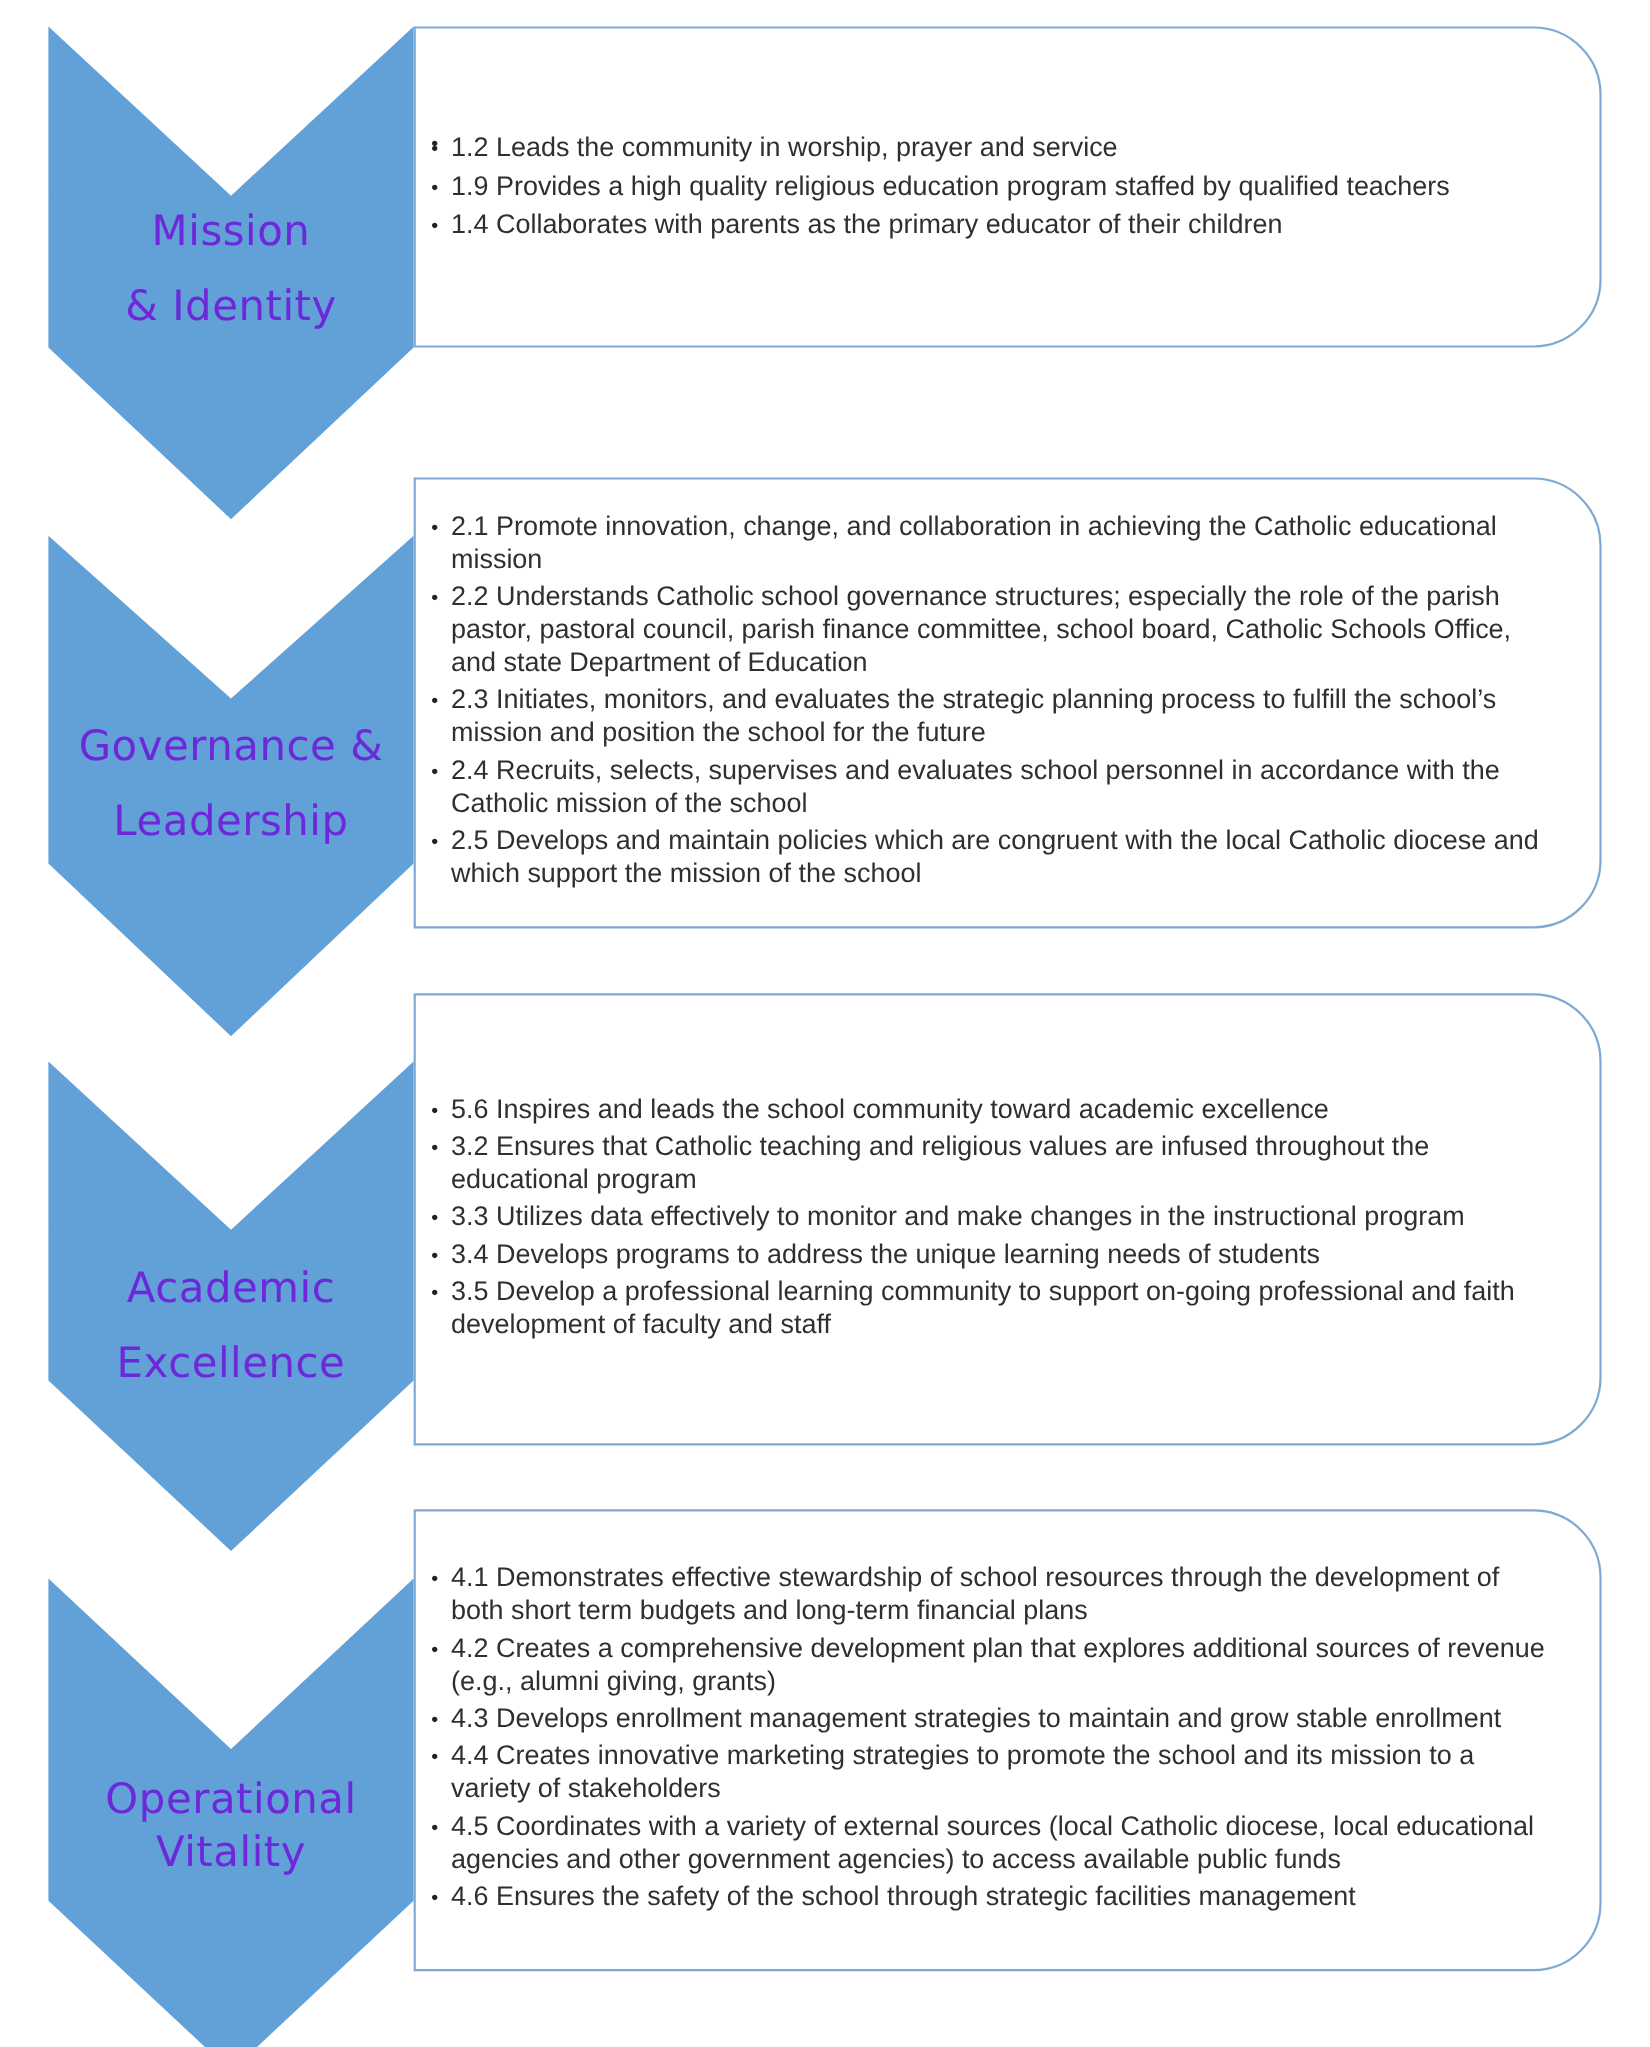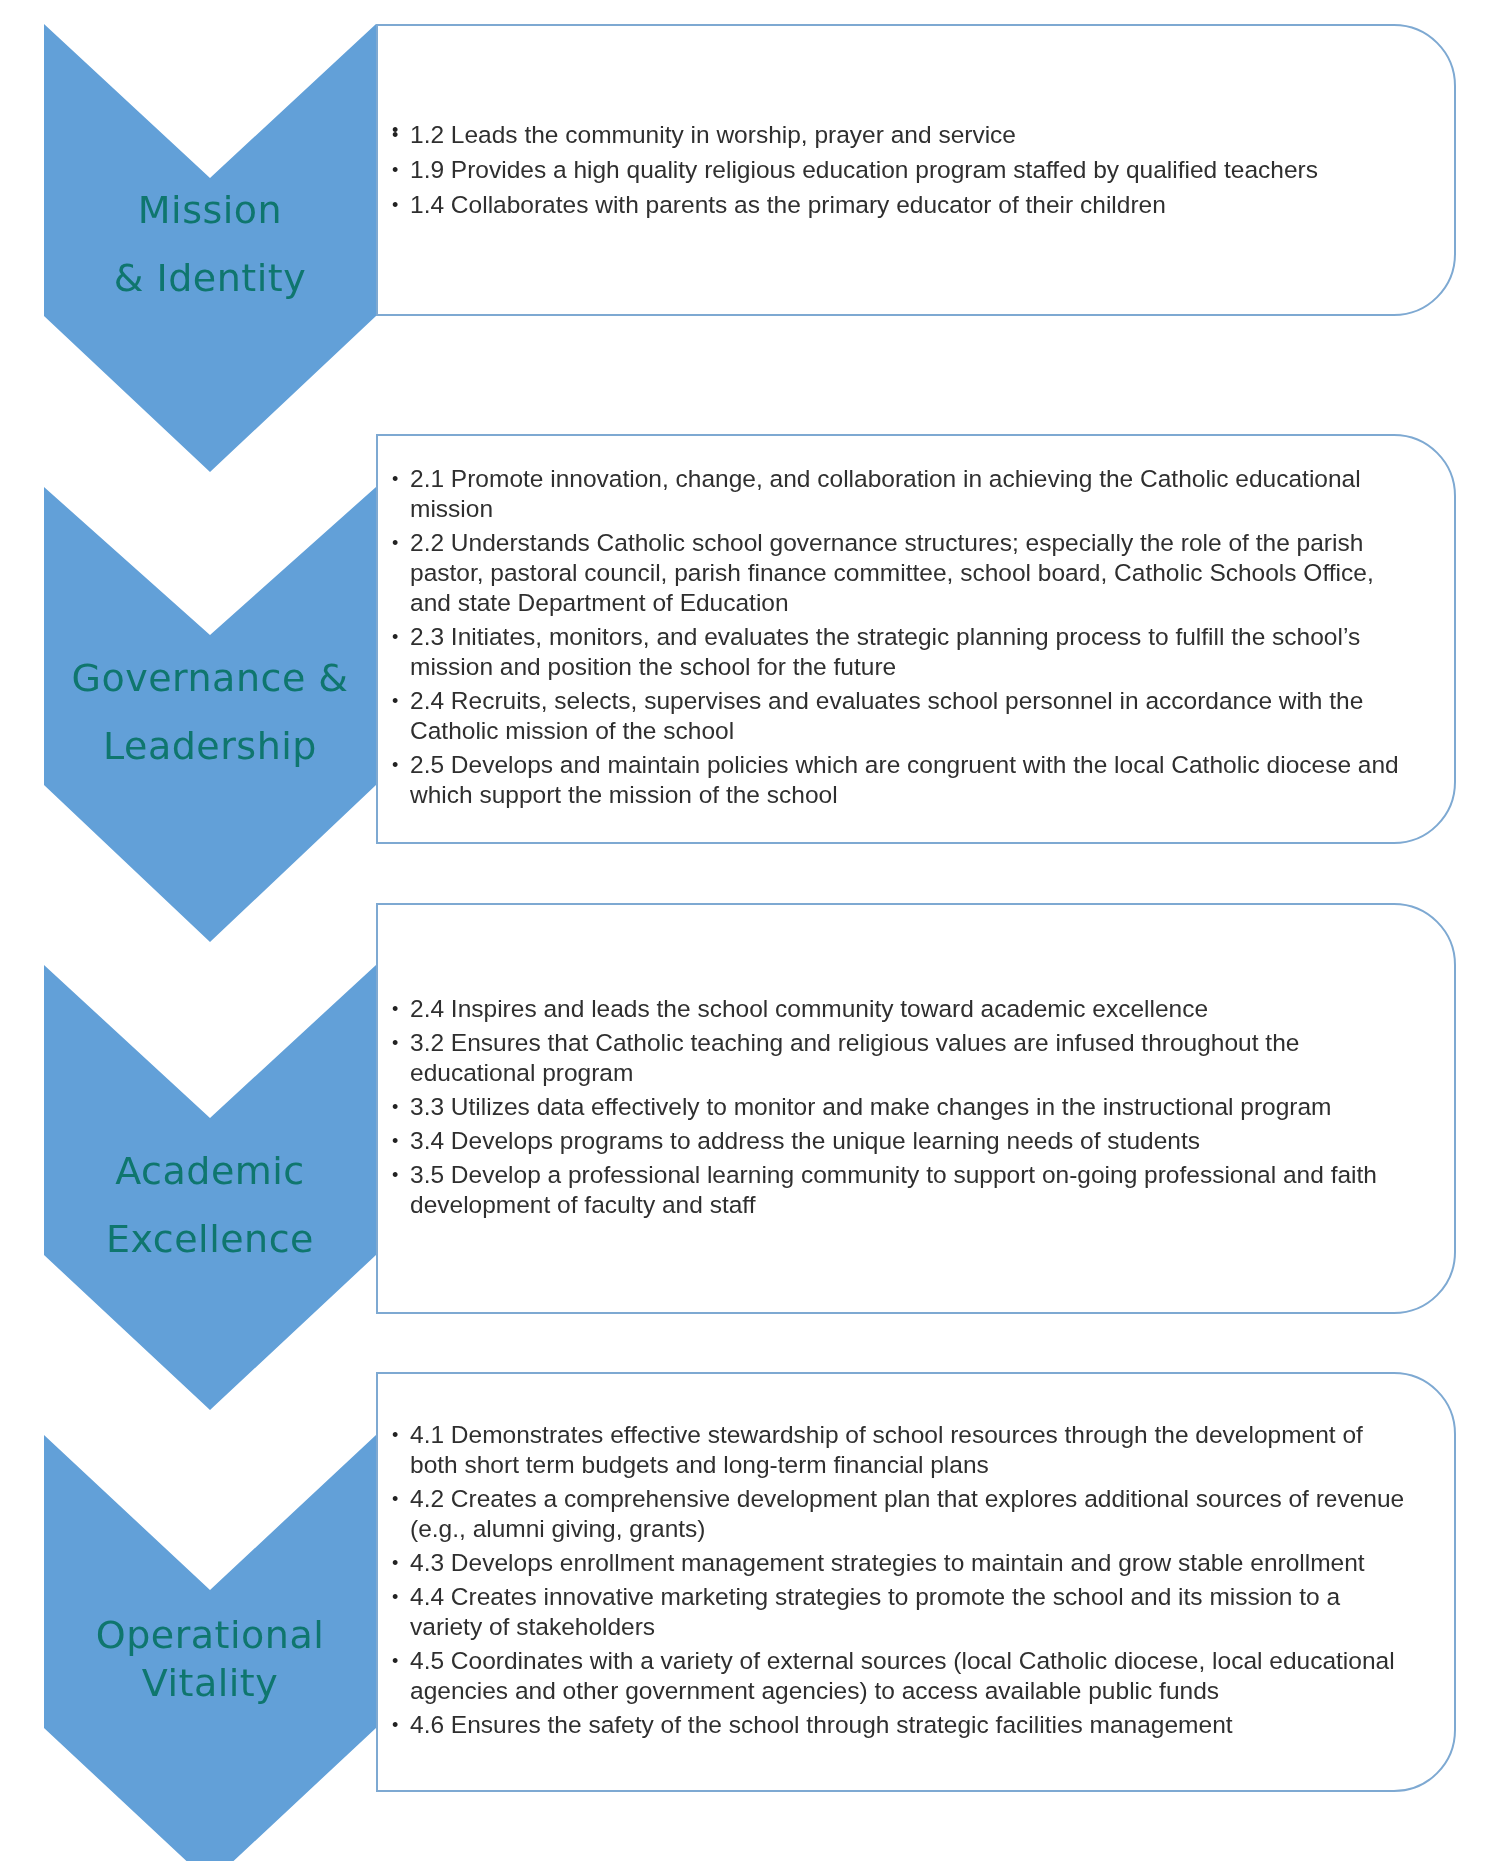--- a/index.html
+++ b/index.html
@@ -1,20 +1,20 @@
 <!DOCTYPE html>
 <html><head>
 <meta charset="utf-8">
 <style>
   html, body { margin: 0; padding: 0; background: #ffffff; }
   body { width: 1500px; height: 1861px; position: relative; overflow: hidden; font-family: "DejaVu Sans", sans-serif; }
   .chevrons { position: absolute; left: 0; top: 0; width: 1500px; height: 1861px; }
   .chevron-label {
     position: absolute; left: 44px; width: 332px; text-align: center;
-    color: #0f766e; font-family: "DejaVu Sans", sans-serif; font-size: 38px;
+    color: #6d28d9; font-family: "DejaVu Sans", sans-serif; font-size: 38px;
     line-height: 68px; letter-spacing: 0.5px;
   }
   .chevron-label.tight { line-height: 48px; }
   .box {
     position: absolute; left: 376px; width: 1080px; box-sizing: border-box;
     border: 2px solid #7ea9d2; border-left-width: 2px;
     border-radius: 0 62px 62px 0; background: #ffffff;
     display: flex; flex-direction: column; justify-content: center;
     padding: 0 40px 0 14px;
   }
@@ -69,21 +69,21 @@
     <li><span class="bullet">•</span><span>2.1 Promote innovation, change, and collaboration in achieving the Catholic educational mission</span></li>
     <li><span class="bullet">•</span><span>2.2 Understands Catholic school governance structures; especially the role of the parish pastor, pastoral council, parish finance committee, school board, Catholic Schools Office, and state Department of Education</span></li>
     <li><span class="bullet">•</span><span>2.3 Initiates, monitors, and evaluates the strategic planning process to fulfill the school’s mission and position the school for the future</span></li>
     <li><span class="bullet">•</span><span>2.4 Recruits, selects, supervises and evaluates school personnel in accordance with the Catholic mission of the school</span></li>
     <li><span class="bullet">•</span><span>2.5 Develops and maintain policies which are congruent with the local Catholic diocese and which support the mission of the school</span></li>
   </ul>
 </div>
 
 <div class="box" style="top:903px; height:411px;">
   <ul>
-    <li><span class="bullet">•</span><span>2.4 Inspires and leads the school community toward academic excellence</span></li>
+    <li><span class="bullet">•</span><span>5.6 Inspires and leads the school community toward academic excellence</span></li>
     <li><span class="bullet">•</span><span>3.2 Ensures that Catholic teaching and religious values are infused throughout the educational program</span></li>
     <li><span class="bullet">•</span><span>3.3 Utilizes data effectively to monitor and make changes in the instructional program</span></li>
     <li><span class="bullet">•</span><span>3.4 Develops programs to address the unique learning needs of students</span></li>
     <li><span class="bullet">•</span><span>3.5 Develop a professional learning community to support on-going professional and faith development of faculty and staff</span></li>
   </ul>
 </div>
 
 <div class="box" style="top:1372px; height:420px;">
   <ul>
     <li><span class="bullet">•</span><span>4.1 Demonstrates effective stewardship of school resources through the development of both short term budgets and long-term financial plans</span></li>

